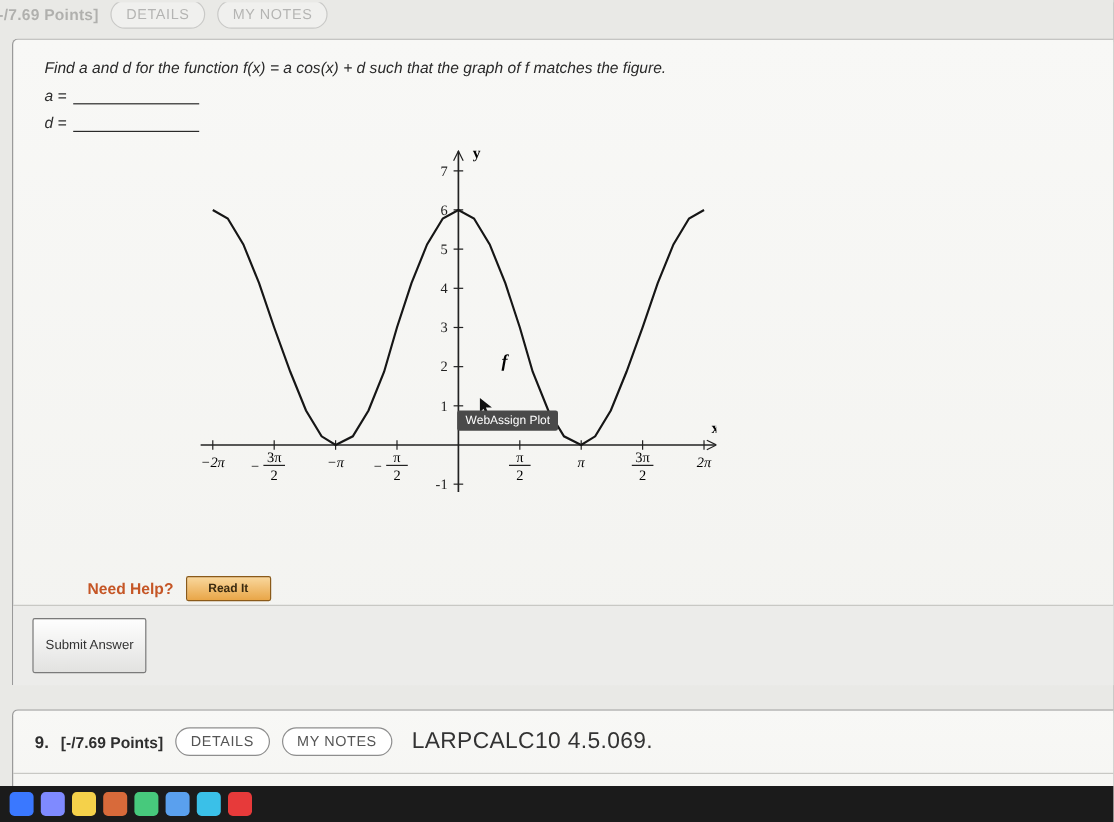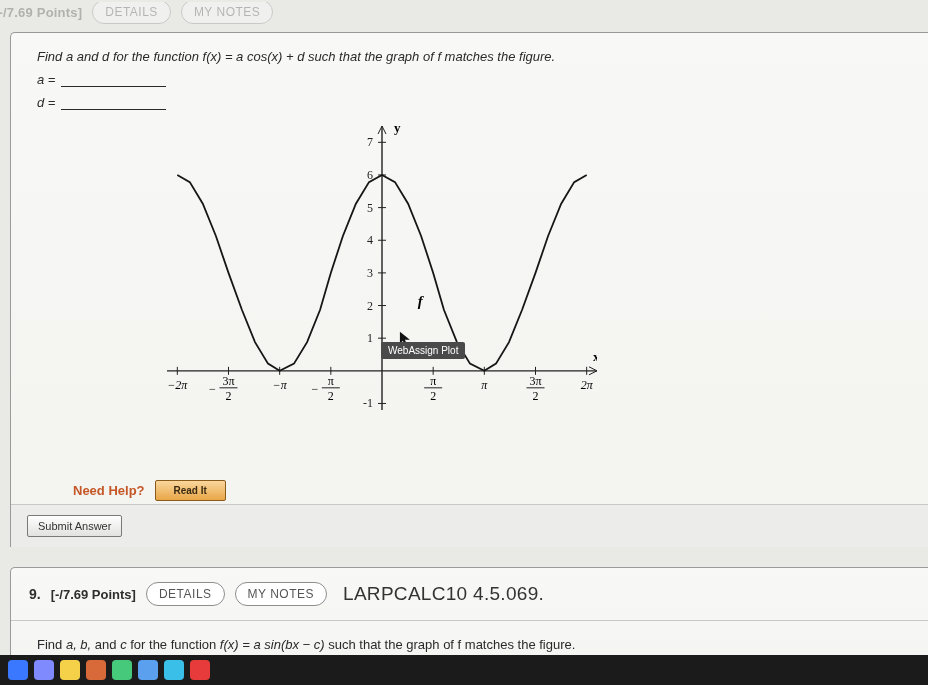--- a/index.html
+++ b/index.html
@@ -63,21 +63,21 @@
     padding:4px 18px;border-radius:2px;
   }
   .submitbar{
     border-top:1px solid #c8c8c4;
     background:#ececea;
     padding:10px 16px;
     margin:0 -26px -14px -26px;
   }
   .submitbtn{
     border:1px solid #7a7a7a;background:linear-gradient(#fefefe,#e2e2e0);
-    font-size:11px;padding:4px 10px;border-radius:2px;color:#333;
+    font-size:11px;padding:16px 10px;border-radius:2px;color:#333;
   }
   .q9{
     border:1px solid var(--border);border-width:1px 0 0 1px;border-top-left-radius:5px;
     background:linear-gradient(#f8f8f6,#f3f3f0);
     margin:20px 0 0 10px;
     padding:0;
   }
   .q9-head{
     display:flex;align-items:center;gap:10px;
     padding:14px 18px;border-bottom:1px solid #c8c8c4;

